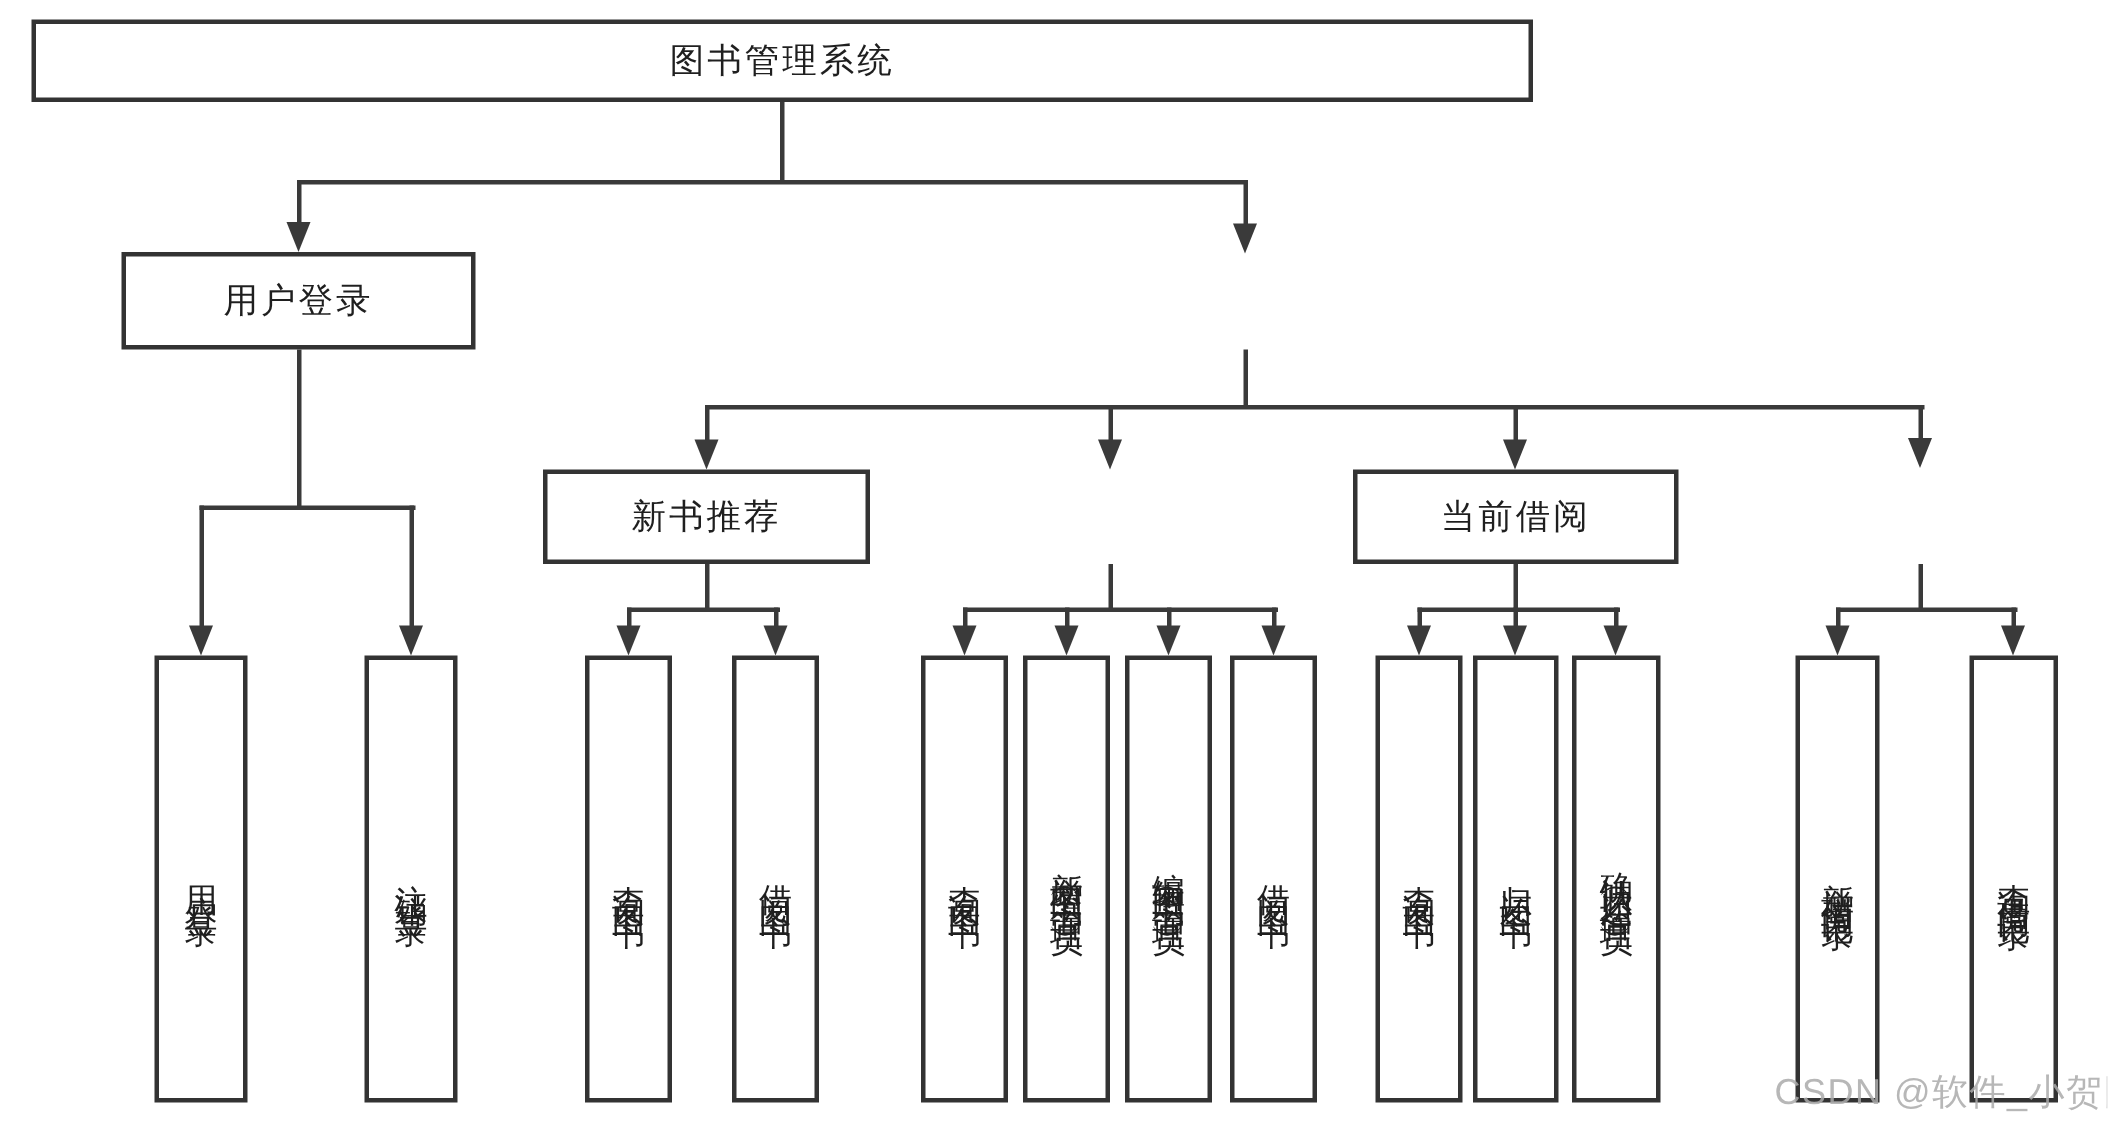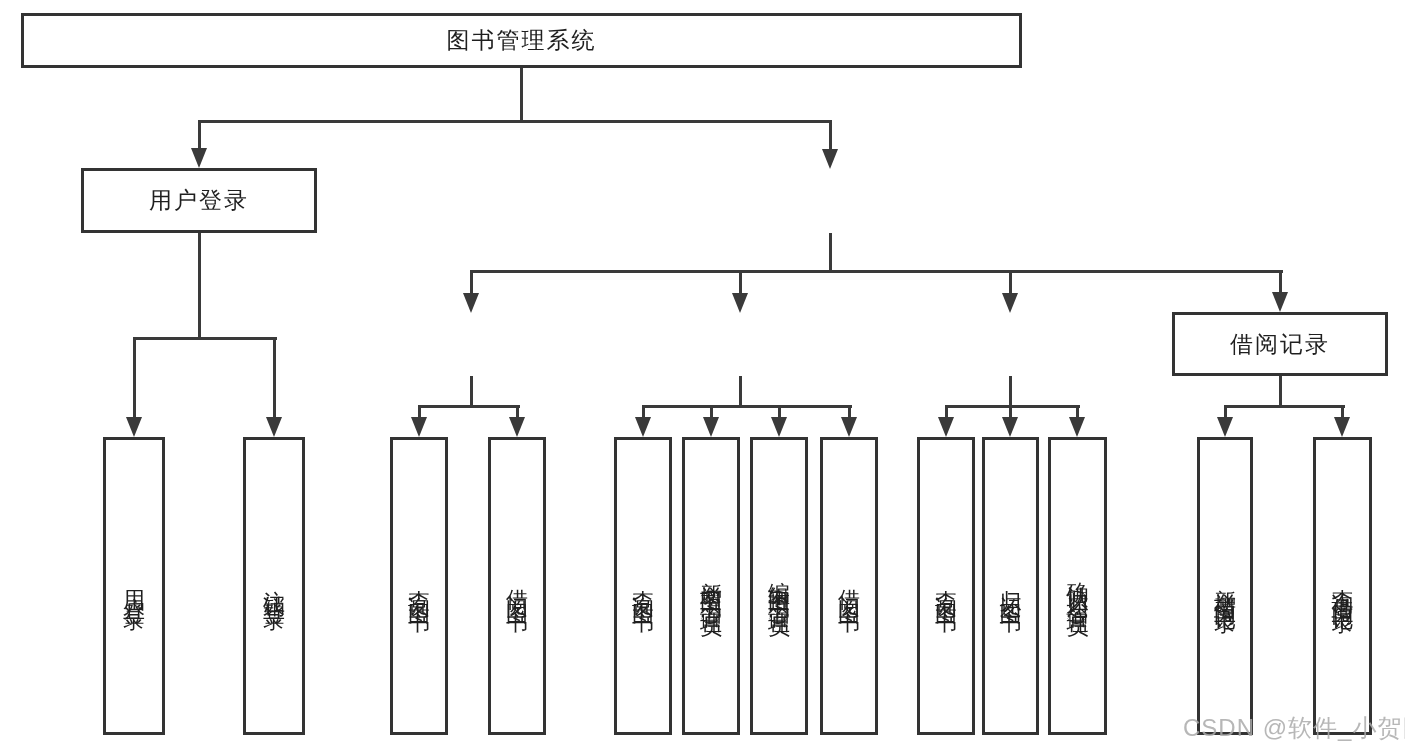--- a/index.html
+++ b/index.html
@@ -64,24 +64,25 @@
 </head>
 <body>
 
 <div id="canvas">
 
   <div class="hnode" style="left:21px; top:13px; width:1001px; height:55px;">图书管理系统</div>
 
   <div class="hnode" style="left:81px; top:168px; width:236px; height:65px;">用户登录</div>
 
 
+  <div class="hnode" style="left:362px; top:313px; width:218px; height:63px;">新书推荐</div>
 
 
+  <div class="hnode" style="left:902px; top:313px; width:217px; height:63px;">当前借阅</div>
 
-  <div class="hnode" style="left:1172px; top:312px; width:216px; height:64px;">借阅记录</div>
 
   <div class="vnode" style="left:103px; top:437px; width:62px; height:298px;">用户登录</div>
 
   <div class="vnode" style="left:243px; top:437px; width:62px; height:298px;">注销登录</div>
 
   <div class="vnode" style="left:390px; top:437px; width:58px; height:298px;">查询图书</div>
 
   <div class="vnode" style="left:488px; top:437px; width:58px; height:298px;">借阅图书</div>
 
   <div class="vnode" style="left:614px; top:437px; width:58px; height:298px;">查询图书</div>

